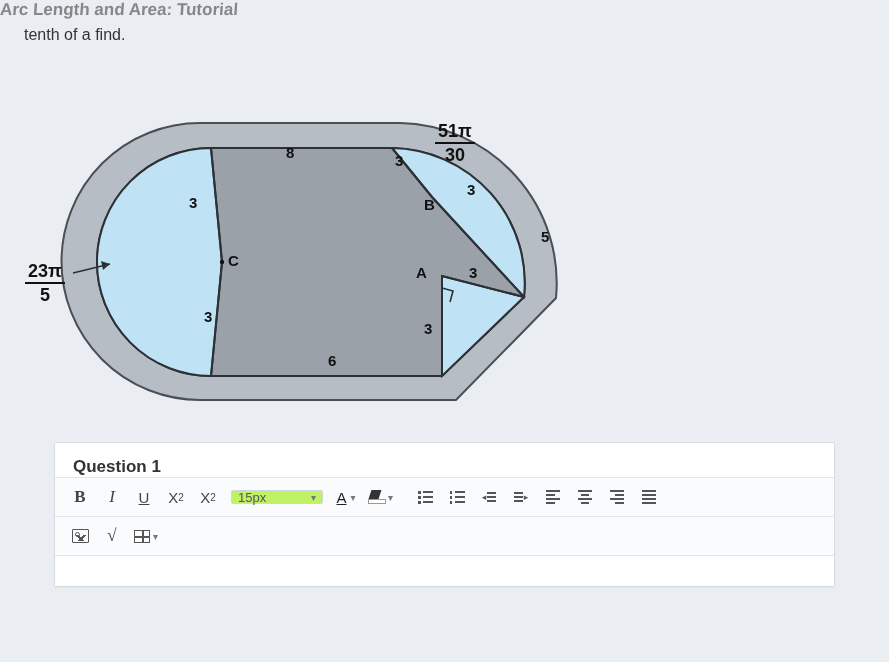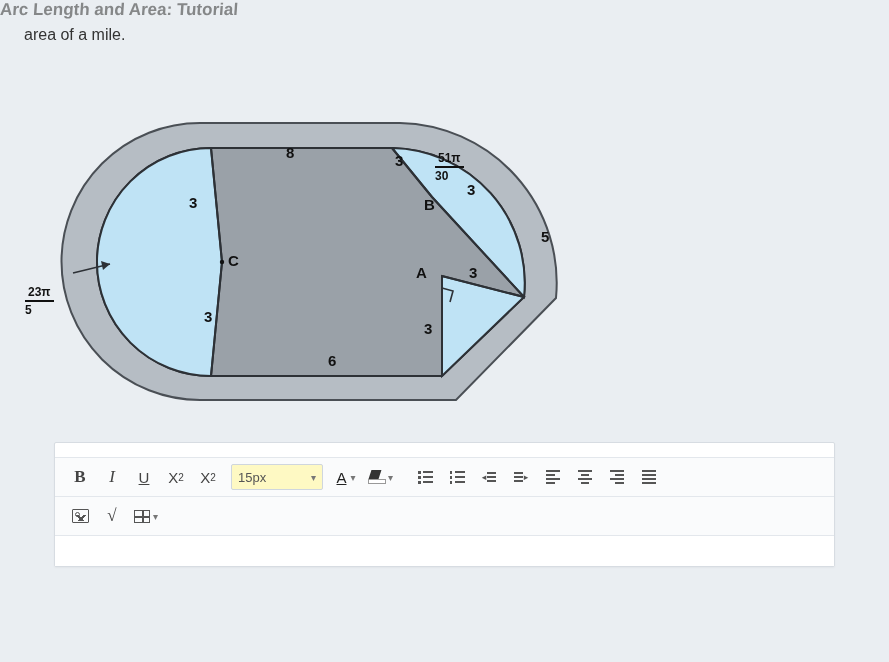--- a/index.html
+++ b/index.html
@@ -16,21 +16,21 @@
     color: #3a3a3a;
   }
   .arc-title { font-size: 17px; font-weight: 600; color: #333; opacity: .55; margin-left: 0; transform: skewX(-4deg); }
   .subline { font-size: 16px; margin-left: 24px; margin-top: 6px; color: #333; }
   .diagram-wrap {
     width: 889px; height: 380px;
     position: relative;
   }
   .diagram-wrap svg { position:absolute; left:0; top:0; }
   .lbl { position:absolute; font-weight:700; font-size:15px; color:#111; }
-  .frac { display:inline-block; font-weight:700; font-size:12px; line-height:1;margin-top:30px; }
+  .frac { display:inline-block; text-align:center; font-weight:700; font-size:18px; line-height:1; }
   .frac .num { display:block; border-bottom:2px solid #111; padding:0 3px 2px; }
   .frac .den { display:block; padding-top:2px; }
 
   .qpanel {
     margin: 14px 54px 0 54px;
     background: #fff;
     border: 1px solid #d7dce2;
     border-top: 1px solid #d7dce2;
     border-radius: 2px;
     box-shadow: 0 1px 2px rgba(0,0,0,.04);
@@ -55,21 +55,21 @@
     border-radius:3px;
     cursor:pointer;
     padding:0 5px;
   }
   .bold { font-weight:700; font-family: 'Times New Roman', serif; font-size:17px;}
   .ital { font-style:italic; font-family: 'Times New Roman', serif; font-size:17px;}
   .under { text-decoration:underline; font-family: Arial; font-size:15px;}
   .sup, .sub { font-family: Arial; font-size:15px; }
   .sup sup, .sub sub { font-size:10px; }
   .sizebox {
-    min-width:92px; height:26px; background:#fef9c3; border:1px solid #cfd6de;
+    min-width:92px; height:14px; background:#bef264; border:1px solid #cfd6de;
     border-radius:2px; display:inline-flex; align-items:center; padding:0 6px;
     font-size:13px; color:#555; justify-content:space-between; margin:0 6px;
   }
   .chev { font-size:10px; color:#777; }
   .colA {
     font-size:15px; text-decoration:underline; color:#222;
     display:inline-flex; align-items:center; gap:4px;
   }
   .hilite {
     display:inline-flex; align-items:center; gap:4px;
@@ -108,21 +108,21 @@
   }
   .tableic::before{ content:""; position:absolute; left:0; right:0; top:50%; height:1.5px; background:#555; }
   .tableic::after{ content:""; position:absolute; top:0; bottom:0; left:50%; width:1.5px; background:#555; }
   .editor-area { min-height:30px; background:#fff; }
 </style>
 </head>
 <body>
 
 <div class="header-text">
   <div class="arc-title">Arc Length and Area: Tutorial</div>
-  <div class="subline">area of a mile.</div>
+  <div class="subline">tenth of a find.</div>
 </div>
 
 <div class="diagram-wrap">
   <svg width="889" height="380" viewBox="0 0 889 380">
 
     <path d="
       M 200 75
       L 400 75
       A 160 160 0 0 1 556 250
       L 456 352
@@ -153,21 +153,21 @@
     <line x1="442" y1="228" x2="524" y2="249" stroke="#2d3136" stroke-width="2"></line>
 
     <path d="M 442 240 l 11 3 l -3 11" fill="none" stroke="#2d3136" stroke-width="1.6"></path>
 
     <line x1="73" y1="225" x2="110" y2="216" stroke="#2d3136" stroke-width="1.6"></line>
     <polygon points="110,216 101,213 103,222" fill="#2d3136"></polygon>
 
     <circle cx="222" cy="214" r="2.2" fill="#111"></circle>
   </svg>
 
-  <span class="lbl" style="left:25px; top:208px;">
+  <span class="lbl" style="left:25px; top:214px;">
     <span class="frac">
       <span class="num">23π</span>
       <span class="den">5</span>
     </span>
   </span>
   <span class="lbl" style="left:435px; top:74px;">
     <span class="frac">
       <span class="num">51π</span>
       <span class="den">30</span>
     </span>
@@ -182,20 +182,21 @@
   <span class="lbl" style="left:467px; top:133px;">3</span>
   <span class="lbl" style="left:541px; top:180px;">5</span>
   <span class="lbl" style="left:416px; top:216px;">A</span>
   <span class="lbl" style="left:469px; top:216px;">3</span>
   <span class="lbl" style="left:424px; top:272px;">3</span>
   <span class="lbl" style="left:328px; top:304px;">6</span>
 </div>
 
 <div class="qpanel">
   <div class="q-head">
+    <div class="q-title">Question 1</div>
   </div>
 
   <div class="toolbar">
     <span class="tbtn bold">B</span>
     <span class="tbtn ital">I</span>
     <span class="tbtn under">U</span>
     <span class="tbtn sup">
         <span>X</span>
         <sup>2</sup>
       </span>

